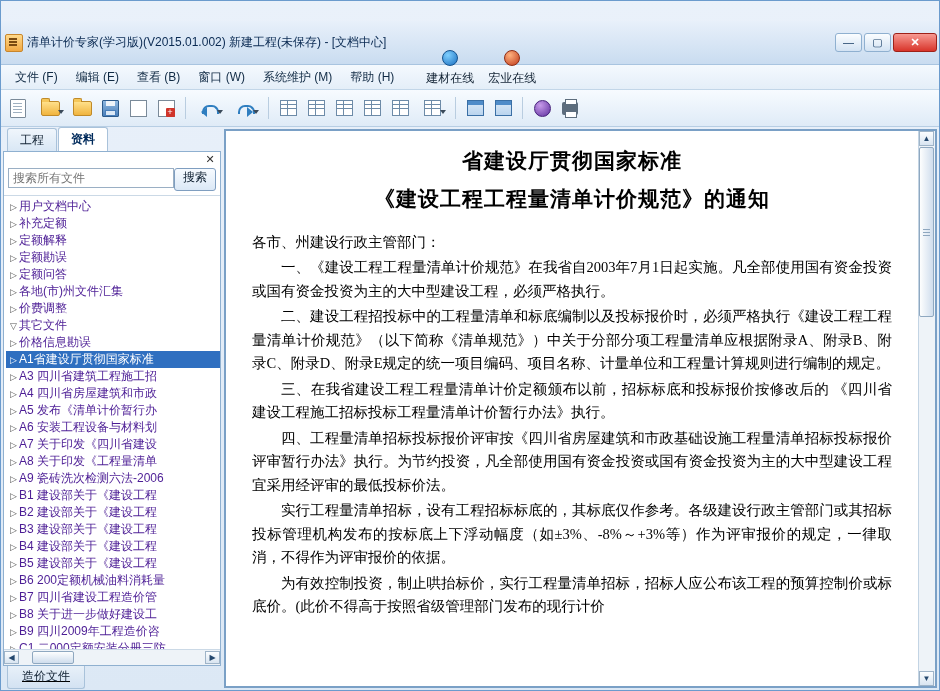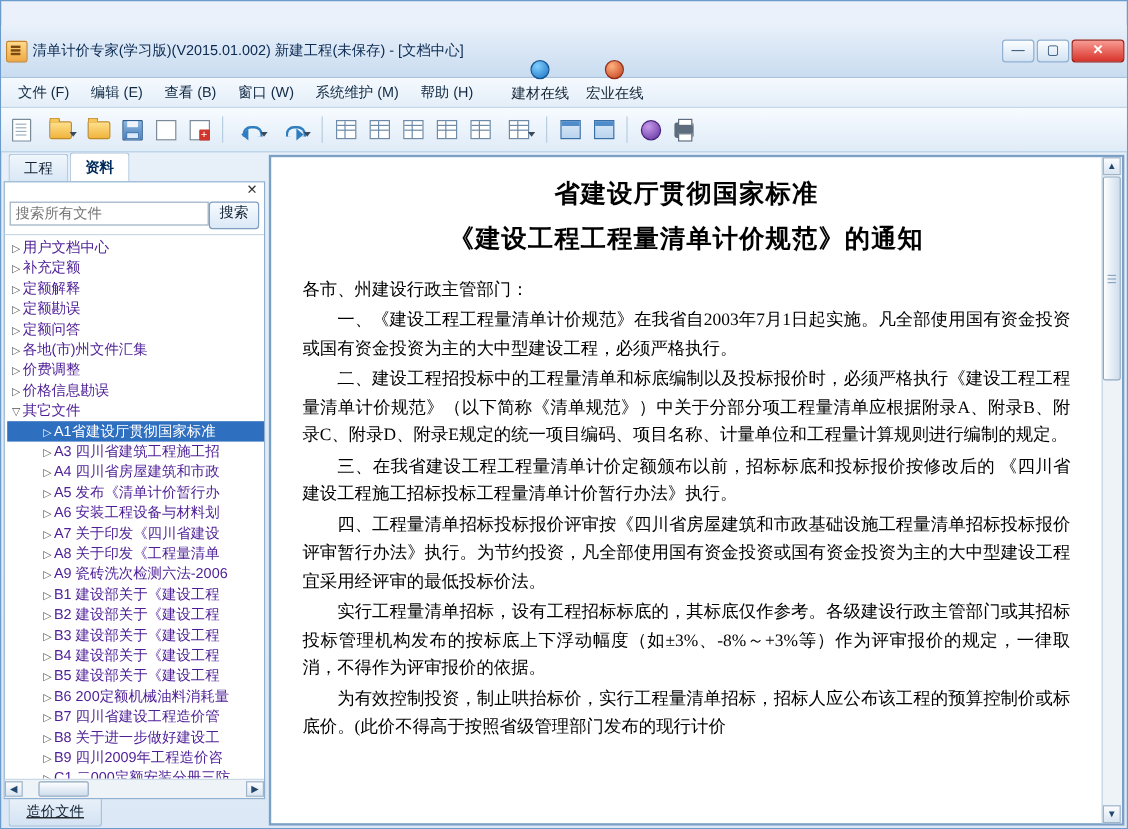--- a/index.html
+++ b/index.html
@@ -425,21 +425,21 @@
   }
   .tnode .arrow {
     width: 11px;
     flex: none;
     color: #555;
     font-size: 9px;
     text-align: center;
   }
   .tnode .arrow:before { content: "▷"; }
   .tnode.expanded .arrow:before { content: "▽"; }
-  .tnode.child { padding-left: 28px; }
+  .tnode.child { padding-left: 2px; }
   .tnode.selected {
     background: #2f6fc0;
     color: #fff;
   }
   .tnode.selected .arrow { color: #fff; }
   .hscroll {
     height: 15px;
     border-top: 1px solid #cbd9e6;
     background: #eef3f8;
     display: flex;
@@ -702,27 +702,27 @@
               <span>定额问答</span>
             </div>
           <div class="tnode">
               <span class="arrow"></span>
               <span>各地(市)州文件汇集</span>
             </div>
           <div class="tnode">
               <span class="arrow"></span>
               <span>价费调整</span>
             </div>
+          <div class="tnode expanded">
+              <span class="arrow"></span>
+              <span>其它文件</span>
+            </div>
           <div class="tnode">
               <span class="arrow"></span>
               <span>价格信息勘误</span>
-            </div>
-          <div class="tnode expanded">
-              <span class="arrow"></span>
-              <span>其它文件</span>
             </div>
           <div class="tnode child selected">
               <span class="arrow"></span>
               <span>A1省建设厅贯彻国家标准</span>
             </div>
           <div class="tnode child">
               <span class="arrow"></span>
               <span>A3 四川省建筑工程施工招</span>
             </div>
           <div class="tnode child">

